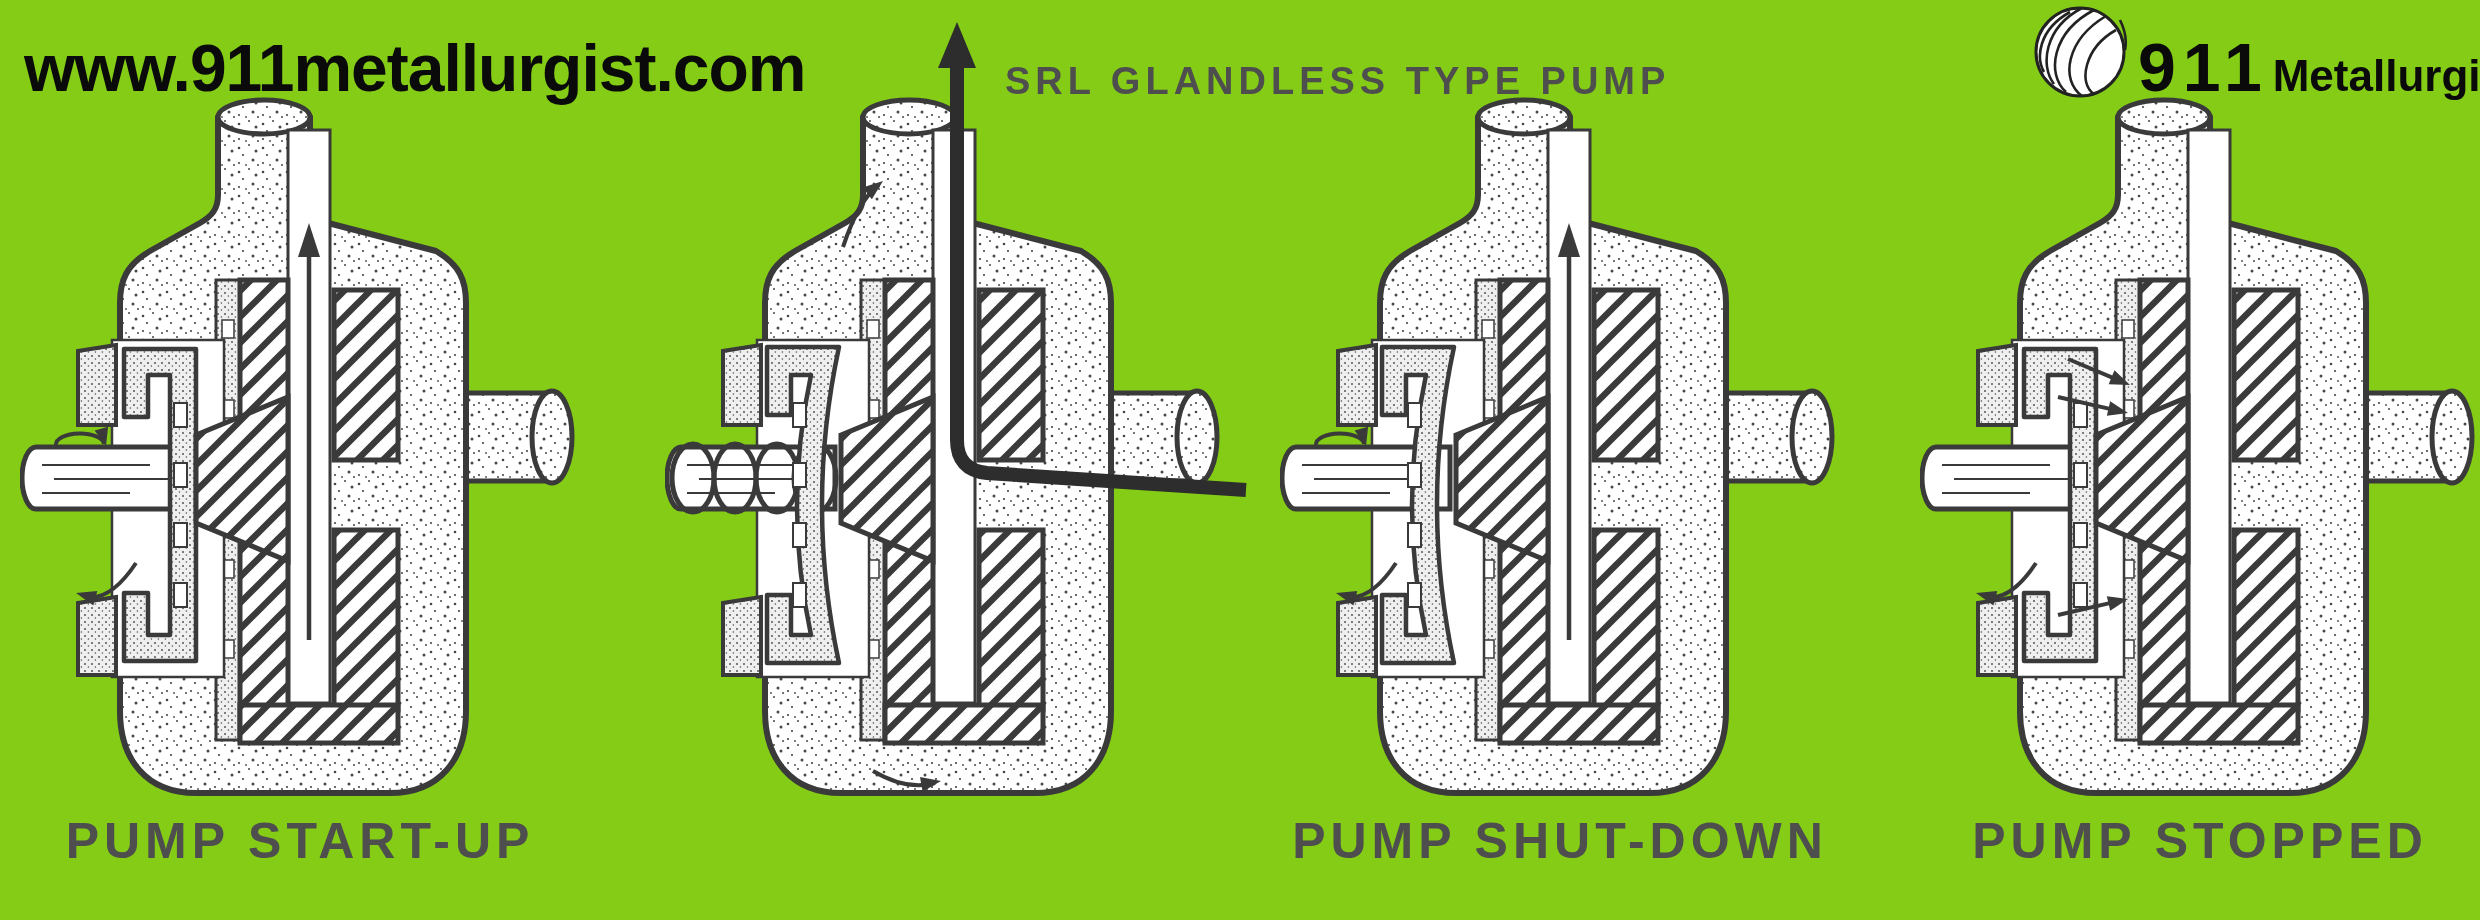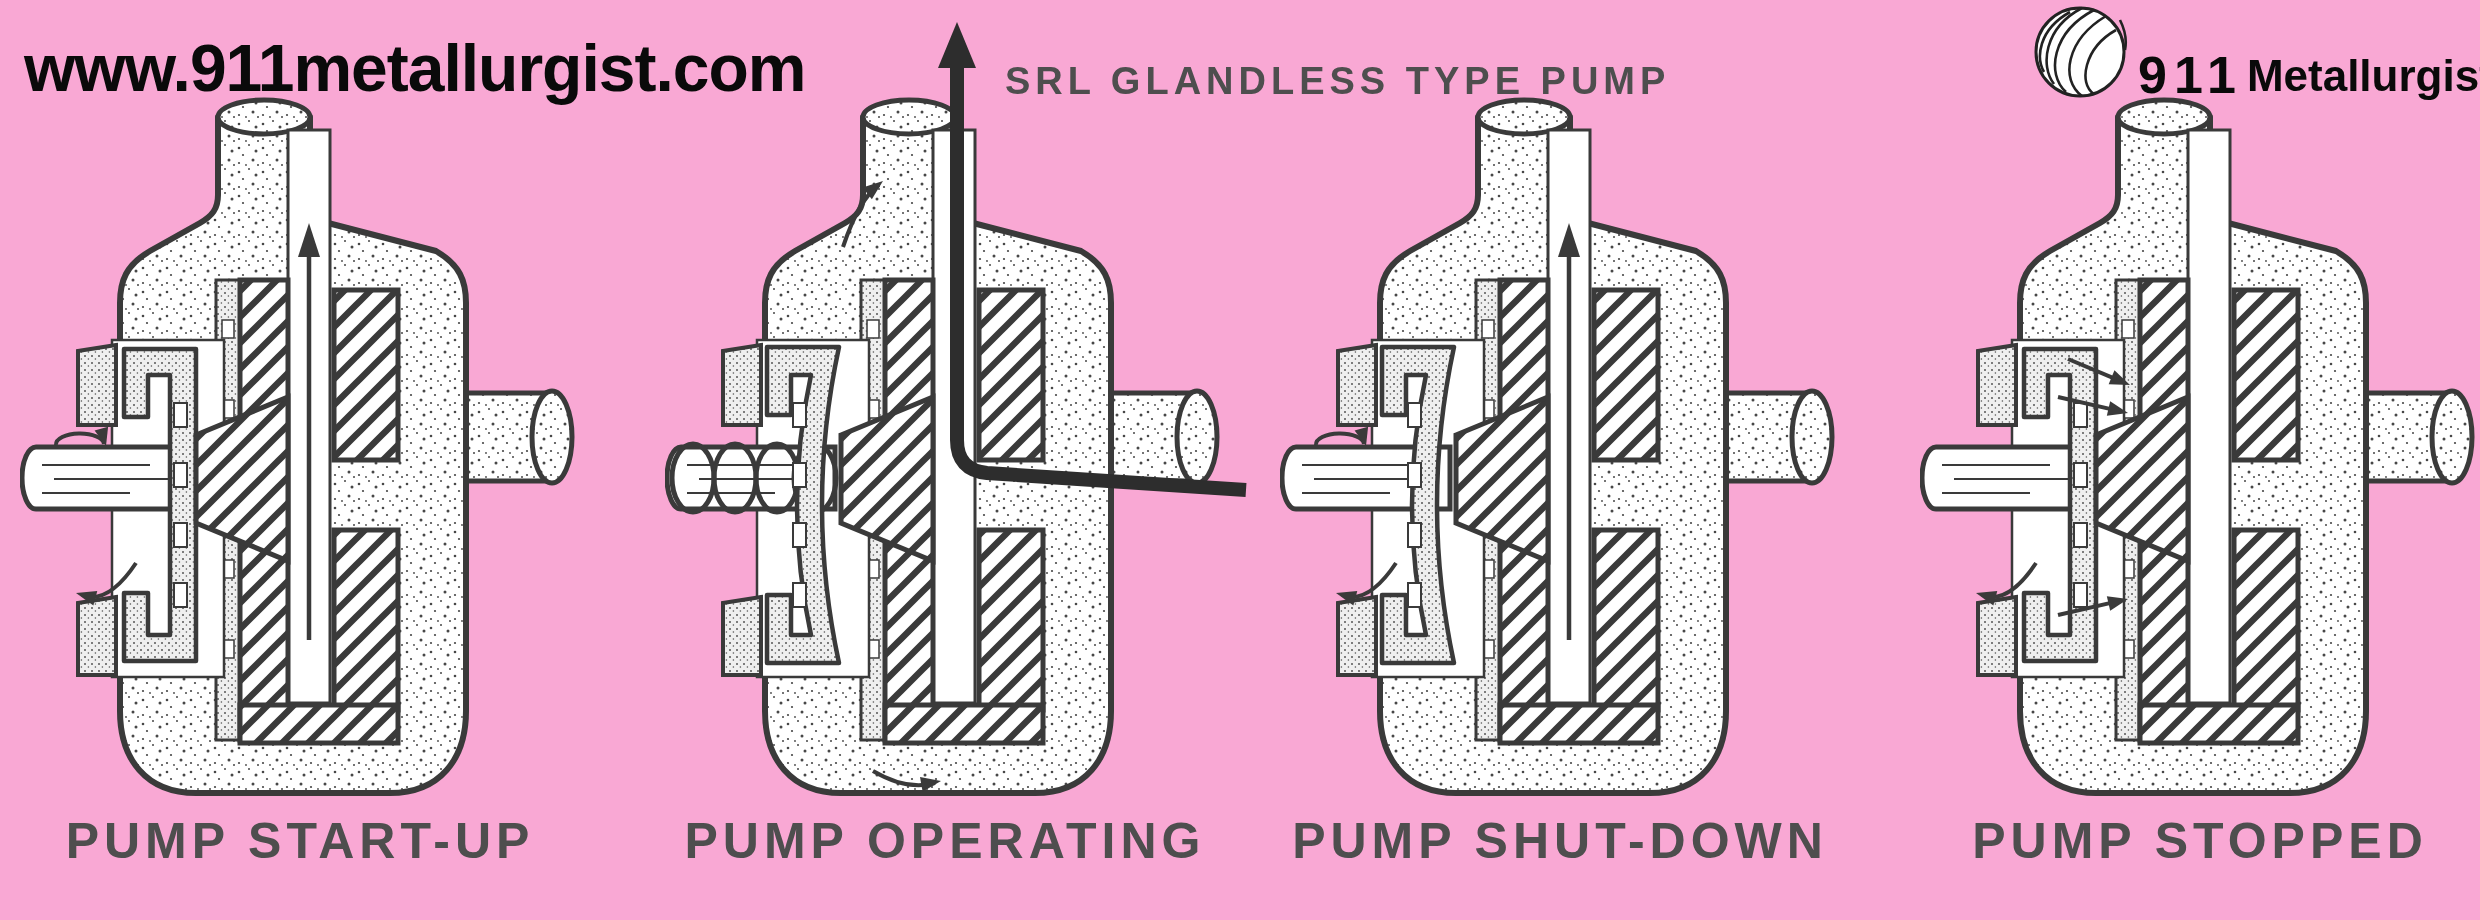--- a/index.html
+++ b/index.html
@@ -1,23 +1,23 @@
 <!DOCTYPE html>
 <html><head>
 <meta charset="utf-8">
 <style>
   html,body{margin:0;padding:0;background:#ffffff;}
-  #stage{position:relative;width:2480px;height:920px;background:#f9a8d4;overflow:hidden;
+  #stage{position:relative;width:2480px;height:920px;background:#84cc16;overflow:hidden;
          font-family:"Liberation Sans",sans-serif;}
   .watermark{position:absolute;left:24px;top:30px;font-size:66px;font-weight:bold;color:#0a0a0a;
              letter-spacing:-1px;white-space:nowrap;}
   .title{position:absolute;left:1005px;top:60px;font-size:38px;font-weight:bold;color:#4e4e4e;
          letter-spacing:5px;white-space:nowrap;}
   .logo{position:absolute;left:2032px;top:4px;display:flex;align-items:flex-end;}
-  .logo-number{font-size:52px;font-weight:bold;color:#0a0a0a;letter-spacing:7px;margin-left:10px;line-height:0.95;}
+  .logo-number{font-size:68px;font-weight:bold;color:#0a0a0a;letter-spacing:7px;margin-left:10px;line-height:0.95;}
   .logo-name{font-size:44px;font-weight:bold;color:#0a0a0a;margin-left:4px;line-height:1.0;margin-bottom:2px;}
   .panel{position:absolute;top:95px;width:560px;height:765px;}
   .pump{width:560px;height:765px;display:block;}
   .caption{position:absolute;top:812px;width:600px;text-align:center;font-size:50px;font-weight:bold;
            color:#4e4e4e;letter-spacing:5px;white-space:nowrap;}
   #flow-overlay{position:absolute;left:0;top:0;pointer-events:none;}
 </style>
 </head>
 <body>
 
@@ -270,17 +270,16 @@
         </g>
       </svg>
   </div>
 
   <svg id="flow-overlay" width="2480" height="920">
       <path d="M957 60 L957 440 Q957 470 987 473 L1246 490" fill="none" stroke="#2d2d2d" stroke-width="14"></path>
       <polygon points="957,22 938,68 976,68" fill="#2d2d2d"></polygon>
     </svg>
 
   <div class="caption" style="left:0px">PUMP START-UP</div>
-  <div class="caption" style="left:645px">PUMP OPERATING</div>
   <div class="caption" style="left:1260px">PUMP SHUT-DOWN</div>
   <div class="caption" style="left:1900px">PUMP STOPPED</div>
 
 </div>
 
 </body></html>

